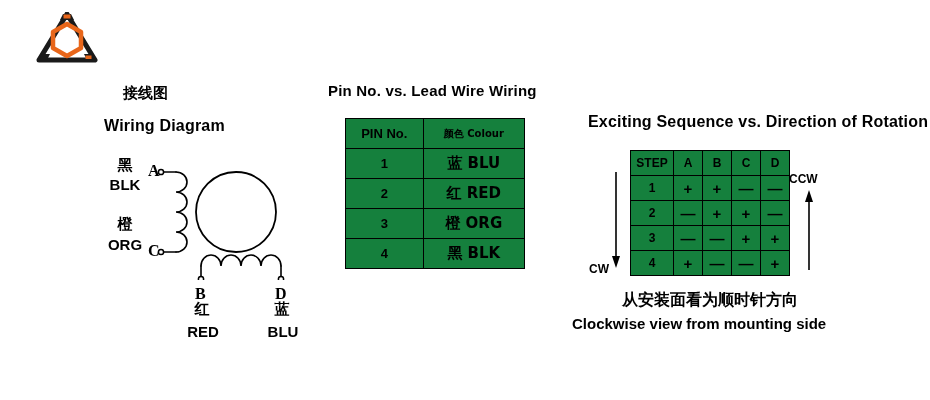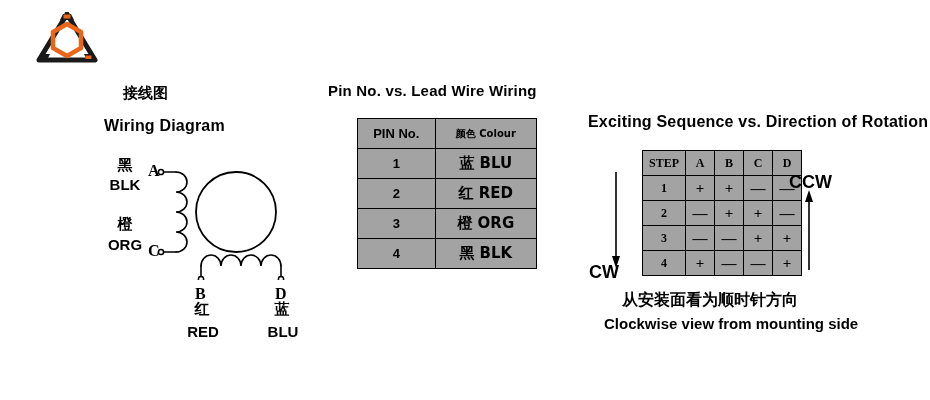--- a/index.html
+++ b/index.html
@@ -90,22 +90,21 @@
     font-family: "Liberation Serif", serif;
     font-weight: bold;
     font-size: 16px;
     color: #000;
   }
 
   
   table.grid {
     position: absolute;
     border-collapse: collapse;
-    background: #a3a3a3;
-    margin-left: 12px;
+    background: #15803d;
   }
   table.grid td, table.grid th {
     border: 1.5px solid #000;
     text-align: center;
     vertical-align: middle;
     font-weight: bold;
     color: #000;
     padding: 0;
   }
 
@@ -131,51 +130,51 @@
   #pin-table .hdr .c-pin { font-size: 13px; }
   #pin-table .hdr .c-colour { font-size: 10px; }
 
   
   #seq-table {
     left: 630px;
     top: 150px;
   }
   #seq-table td {
     height: 24px;
-    font-family: Liberation Serif, serif;
+    font-family: Liberation Sans, sans-serif;
     font-size: 12px;
   }
   #seq-table .c-step { width: 42px; }
   #seq-table .c-ph   { width: 28px; font-size: 15px; }
   #seq-table .hdr td { font-size: 12px; }
 
   
   .rot-label {
     position: absolute;
     font-family: "Liberation Sans", sans-serif;
     font-weight: bold;
-    font-size: 18px;
+    font-size: 12px;
     white-space: nowrap;
     color: #000;
   }
   .arrow-svg { position: absolute; }
 
   
   #note-cn {
     position: absolute;
     left: 622px;
     top: 290px;
     font-family: "DejaVu Sans", sans-serif;
     font-weight: bold;
     font-size: 16px;
     white-space: nowrap;
   }
   #note-en {
     position: absolute;
-    left: 604px;
+    left: 572px;
     top: 315px;
     font-family: "Liberation Sans", sans-serif;
     font-weight: bold;
     font-size: 15px;
     white-space: nowrap;
   }
 </style>
 </head>
 <body>
 

